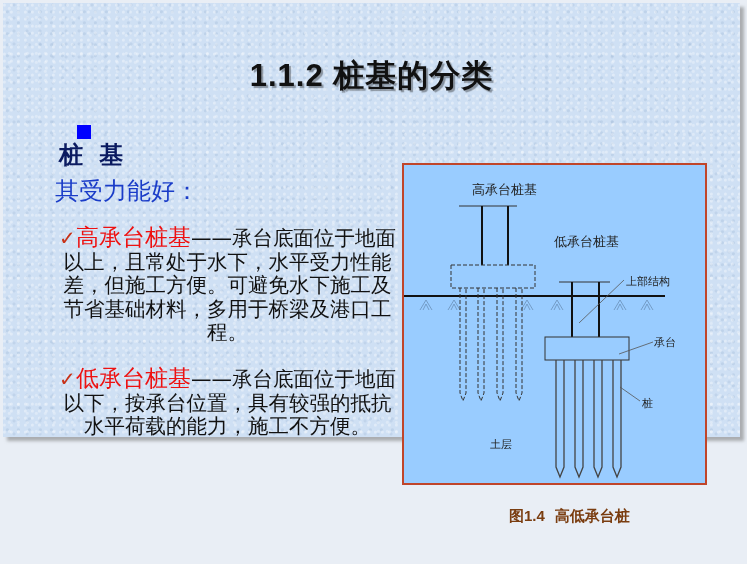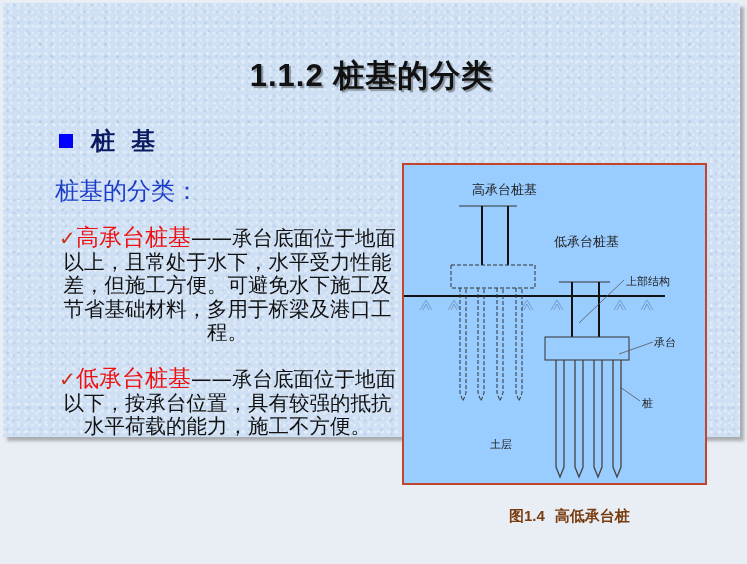--- a/index.html
+++ b/index.html
@@ -18,21 +18,21 @@
       radial-gradient(circle at 85% 15%, rgba(160,185,215,0.30) 0 1px, transparent 2px);
     background-size:7px 7px, 9px 9px, 11px 11px, 13px 13px;
     box-shadow:4px 4px 3px rgba(120,120,120,0.55);
   }
   .title {
     position:absolute; left:0; right:0; top:52px; text-align:center;
     font-family:"Liberation Sans", sans-serif; font-weight:bold;
     font-size:31px; color:#111; letter-spacing:1px;
     text-shadow:2px 2px 1px rgba(0,0,0,0.35);
   }
-  .bullet-row { position:absolute; left:56px; top:122px; display:flex; align-items:center; }
+  .bullet-row { position:absolute; left:56px; top:122px; display:flex; align-items:center;flex-direction:column; }
   .bullet-square { width:14px; height:14px; background:#0000ff; margin-right:18px; }
   .bullet-text { font-size:24px; font-weight:bold; color:#0a1a60; letter-spacing:4px; }
   .subhead { position:absolute; left:52px; top:172px; font-size:24px; color:#1a3cc8; }
   .para { position:absolute; left:52px; width:345px; font-size:20.5px; line-height:23.5px; color:#111;text-align:center; }
   .para.p1 { top:223px; }
   .para.p2 { top:364px; }
   .check { color:#c83218; font-size:20px; }
   .red { color:#ee1111; font-size:23px; }
   .figure-box {
     position:absolute; left:399px; top:160px; width:305px; height:322px;
@@ -51,21 +51,21 @@
 
 <div class="slide">
 
   <div class="title">1.1.2 桩基的分类</div>
 
   <div class="bullet-row">
     <div class="bullet-square"></div>
     <div class="bullet-text">桩 基</div>
   </div>
 
-  <div class="subhead">桩基的分类：</div>
+  <div class="subhead">其受力能好：</div>
 
   <div class="para p1">
     <span class="check">✓</span><span class="red">高承台桩基</span><span>——</span><span>承台底面位于地面以上，且常处于水下，水平受力性能差，但施工方便。可避免水下施工及节省基础材料，多用于桥梁及港口工程。</span>
   </div>
 
   <div class="para p2">
     <span class="check">✓</span><span class="red">低承台桩基</span><span>——</span><span>承台底面位于地面以下，按承台位置，具有较强的抵抗水平荷载的能力，施工不方便。</span>
   </div>
 
   <div class="figure-box">

